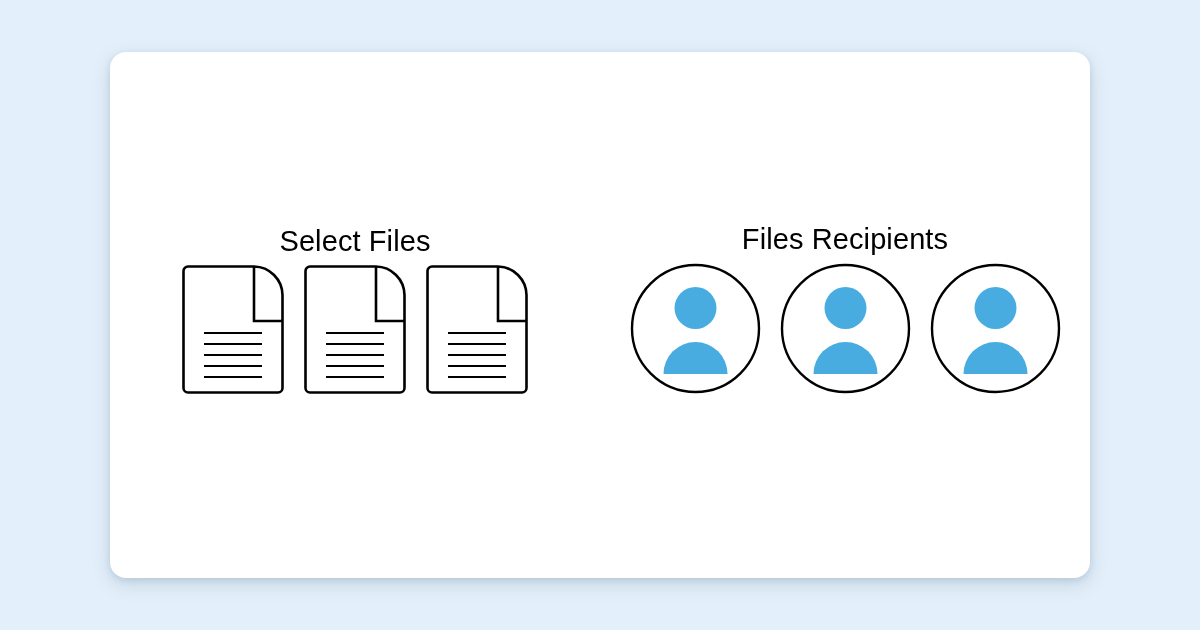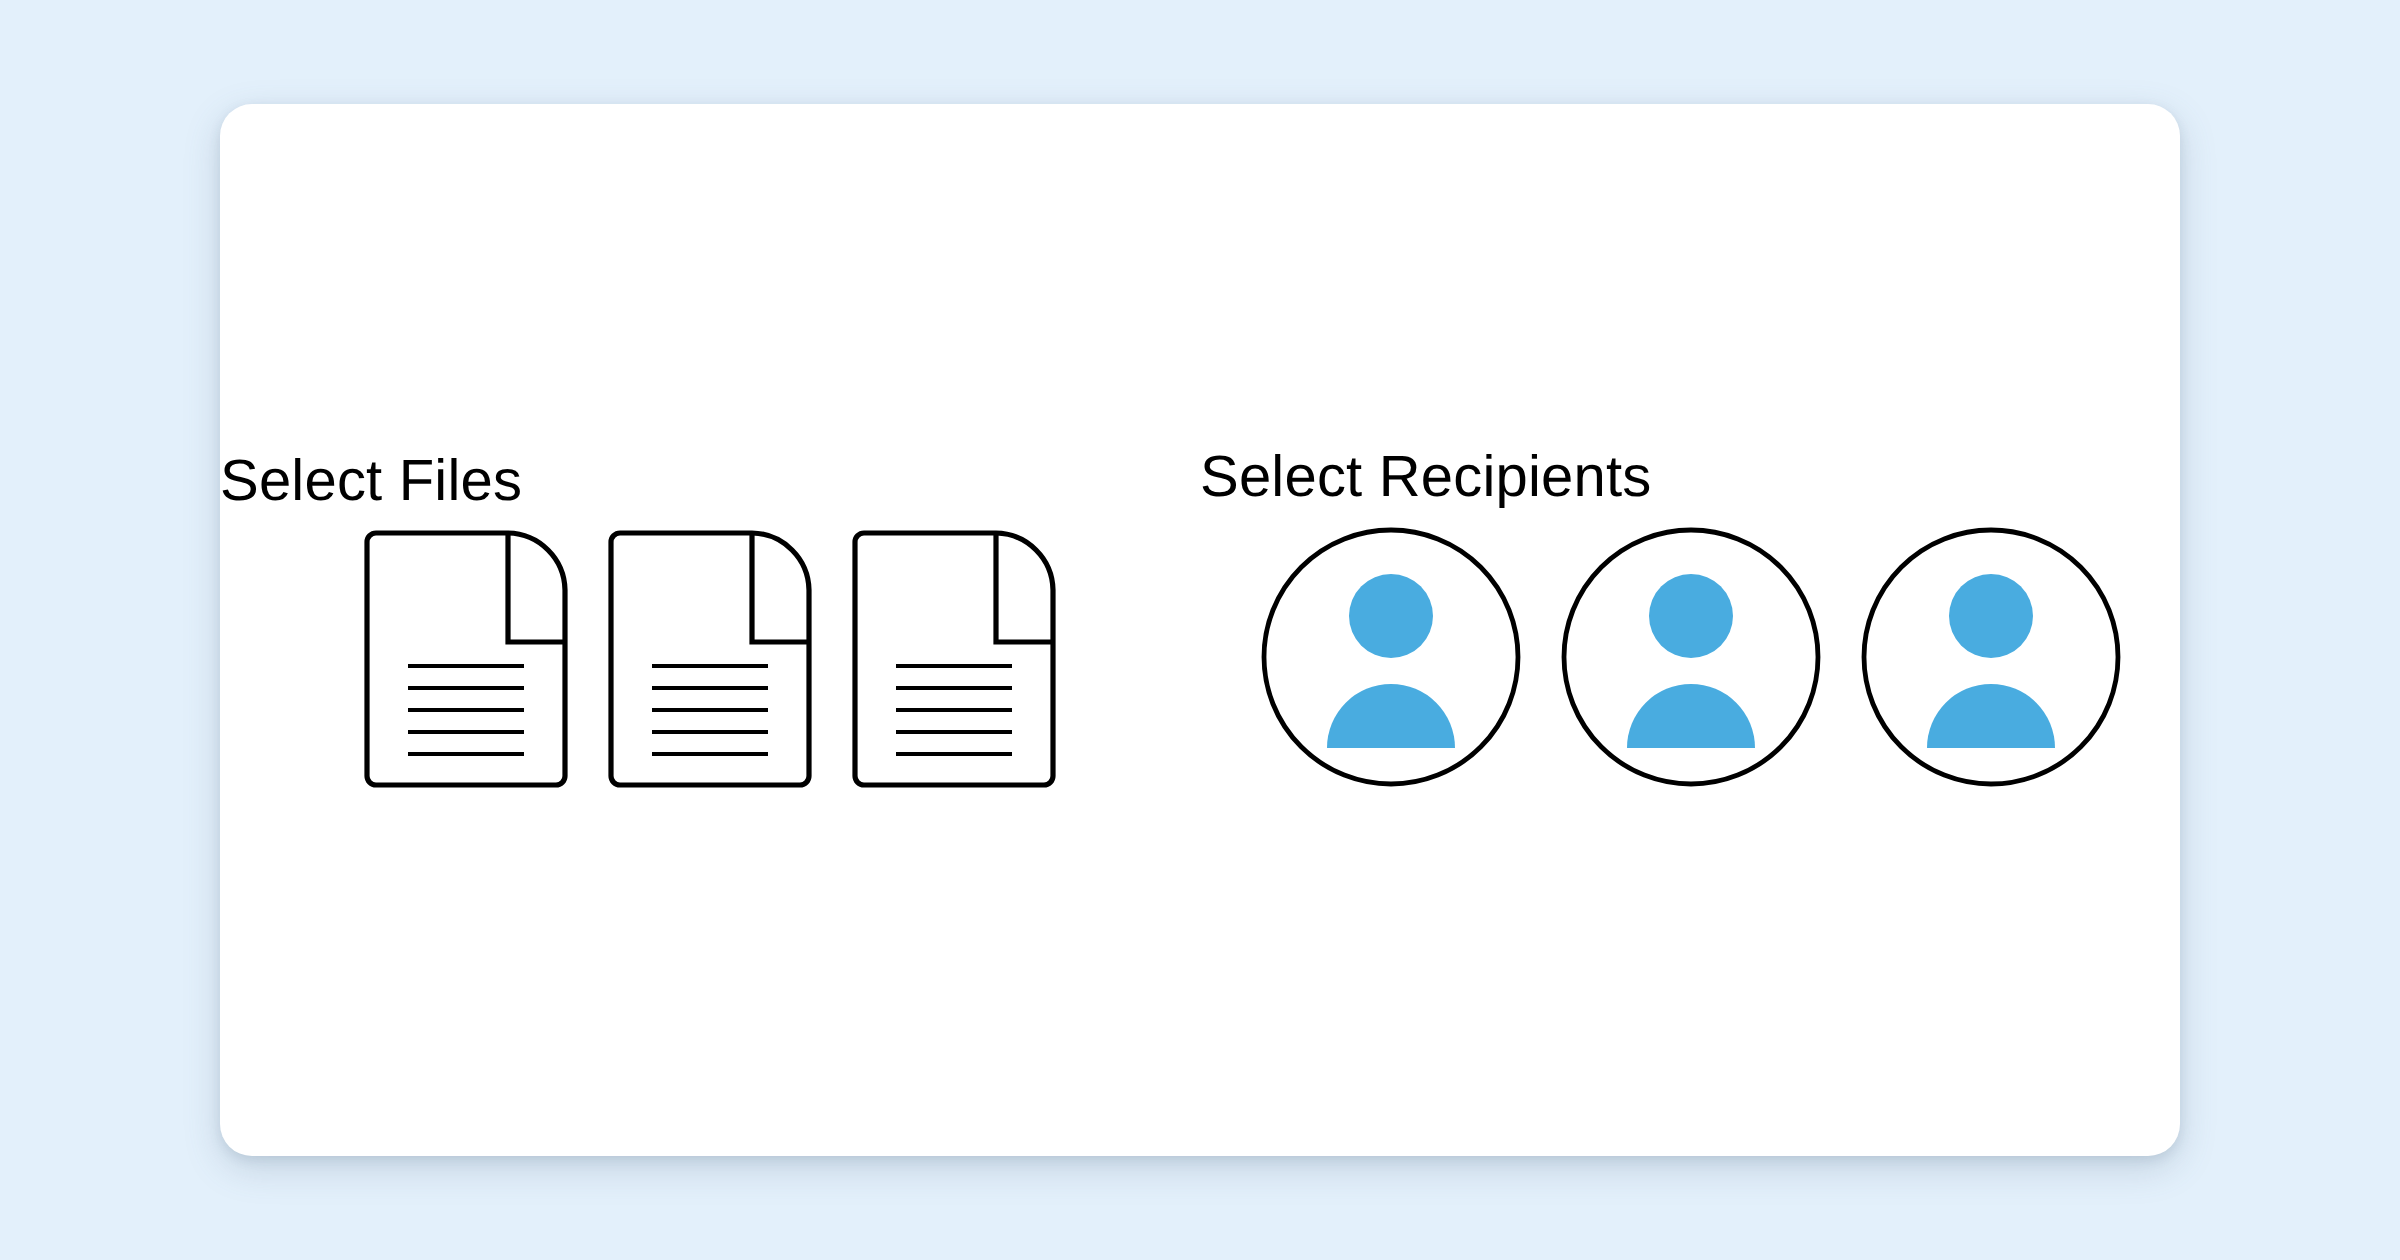--- a/index.html
+++ b/index.html
@@ -40,21 +40,21 @@
     position: absolute;
     top: 0;
     height: 100%;
   }
   #files-panel   { left: 0px;   width: 490px; }
   #recipients-panel { left: 490px; width: 490px; }
 
   .panel-title {
     position: absolute;
     width: 100%;
-    text-align: left;
+    text-align: center;
     font-size: 29px;
     line-height: 34px;
     color: #000000;
     font-weight: 400;
     letter-spacing: 0.1px;
     white-space: nowrap;
   }
   #files-title      { top: 172px; }
   #recipients-title { top: 170px; }
 
@@ -131,21 +131,21 @@
               <line x1="22" y1="112" x2="80" y2="112"></line>
             </g>
           </svg>
         </div>
 
       </div>
     </div>
 
     <div class="panel" id="recipients-panel">
 
-      <div class="panel-title" id="recipients-title">Select Recipients</div>
+      <div class="panel-title" id="recipients-title">Files Recipients</div>
 
       <div class="icon-row" id="recipients-row">
 
         <div class="avatar-icon">
           <svg viewBox="0 0 131 131" width="131" height="131" aria-hidden="true">
             <defs>
               <clipPath id="clipAv1">
                   <circle cx="65.5" cy="65.5" r="63.5"></circle>
                 </clipPath>
             </defs>

